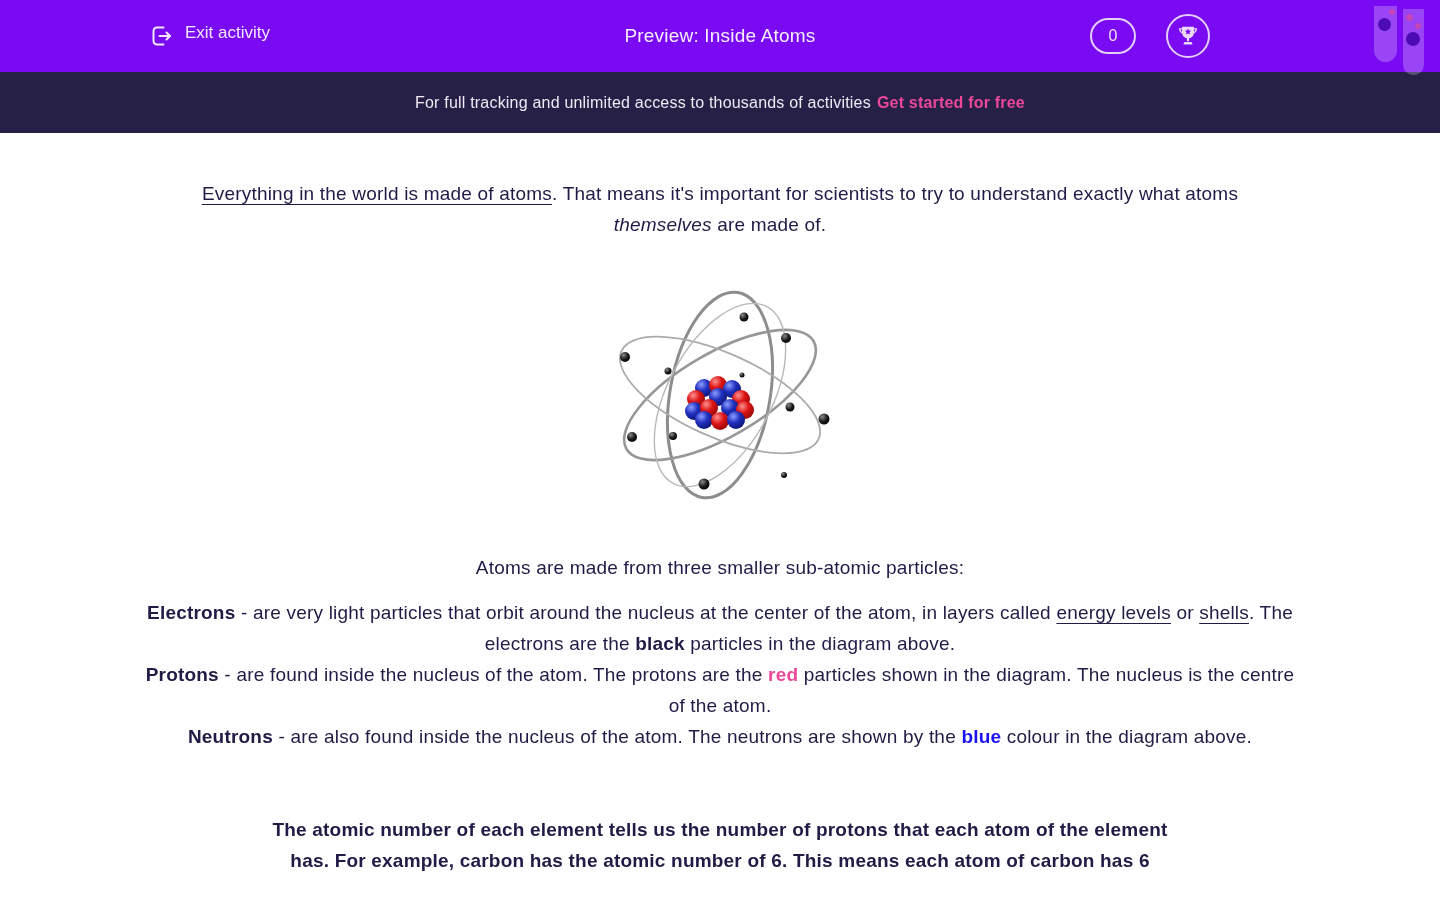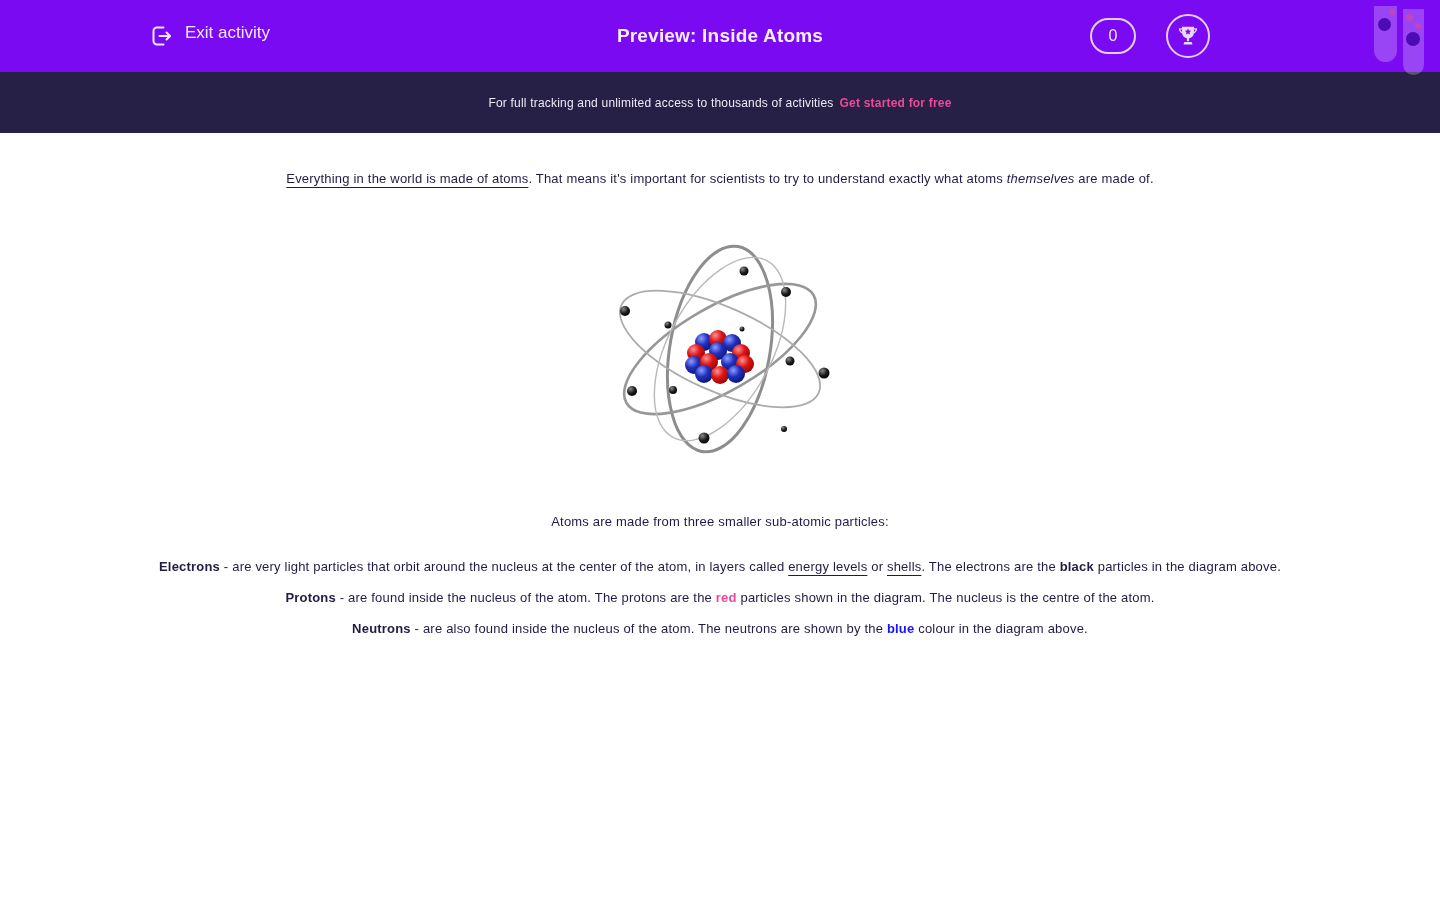--- a/index.html
+++ b/index.html
@@ -11,21 +11,21 @@
   .app-header {
     position:relative; height:72px; background:#7a0af2;
     display:flex; align-items:center; justify-content:center;
   }
   .exit-btn {
     position:absolute; left:148px; top:50%; transform:translateY(-50%);
     display:flex; align-items:flex-start; gap:11px;
     background:none; border:none; cursor:pointer;
     color:#f3e8ff; font-size:17px; font-family:"Liberation Sans", sans-serif;
   }
-  .page-title { color:#f8eeff; font-size:19px; font-weight:bold; letter-spacing:.2px; }
+  .page-title { color:#f8eeff; font-size:19px; font-weight:normal; letter-spacing:.2px; }
   .score-pill {
     position:absolute; left:1090px; top:18px; width:46px; height:36px;
     border:2px solid #e3cef8; border-radius:18px;
     display:flex; align-items:center; justify-content:center;
     color:#f0e2fd; font-size:16px;
   }
   .trophy-circle {
     position:absolute; left:1166px; top:14px; width:44px; height:44px;
     border:2px solid #e3cef8; border-radius:50%;
     display:flex; align-items:center; justify-content:center; cursor:pointer;
@@ -37,27 +37,27 @@
   .tube-1 { left:2px;  top:6px; width:23px; height:56px; border-radius:0 0 12px 12px; }
   .tube-2 { left:31px; top:9px; width:21px; height:66px; border-radius:0 0 11px 11px; }
   .bubble { position:absolute; border-radius:50%; }
   .b-dark { background:#4d0bb4; }
   .b-pink { background:#c445b8; }
 
   
   .promo-banner {
     height:61px; background:#262046;
     display:flex; align-items:center; justify-content:center;
-    color:#efe9f6; font-size:12px; letter-spacing:.2px;
+    color:#efe9f6; font-size:16px; letter-spacing:.2px;
   }
   .promo-banner b { color:#ec4899; margin-left:6px; cursor:pointer; }
 
   
-  main { padding-top:30px; text-align:center; color:#211b46;
-         font-size:13px; line-height:31px; letter-spacing:.2px; }
+  main { padding-top:45px; text-align:center; color:#211b46;
+         font-size:19px; line-height:31px; letter-spacing:.2px; }
   .intro { max-width:1135px; margin:0 auto; }
   .u { text-decoration:underline; text-underline-offset:4px; }
   .atom-wrap { margin:47px auto 0; width:240px; height:220px; }
   .subheading { margin-top:45px; }
   .particles { max-width:1160px; margin:14px auto 0; }
   .footer-para { max-width:1160px; margin:62px auto 0; font-weight:bold; }
 </style>
 </head>
 <body>
 
@@ -180,15 +180,16 @@
     <p class="subheading">Atoms are made from three smaller sub-atomic particles:</p>
 
     <div class="particles">
       <p><b>Electrons</b><span> - are very light particles that orbit around the nucleus at the center of the atom, in layers called </span><span class="u">energy levels</span><span> or </span><span class="u">shells</span><span>. The electrons are the </span><b>black</b><span> particles in the diagram above.</span></p>
 
       <p><b>Protons</b><span> - are found inside the nucleus of the atom. The protons are the </span><b style="color: #ec4899;">red</b><span> particles shown in the diagram. The nucleus is the centre of the atom.</span></p>
 
       <p><b>Neutrons</b><span> - are also found inside the nucleus of the atom. The neutrons are shown by the </span><b style="color: rgb(26, 19, 242);">blue</b><span> colour in the diagram above.</span></p>
     </div>
 
+    <p class="footer-para"><span>The atomic number of each element tells us the number of protons that each atom of the element</span><br><span>has. For example, carbon has the atomic number of 6. This means each atom of carbon has 6</span></p>
 
   </main>
 </div>
 
 </body></html>

